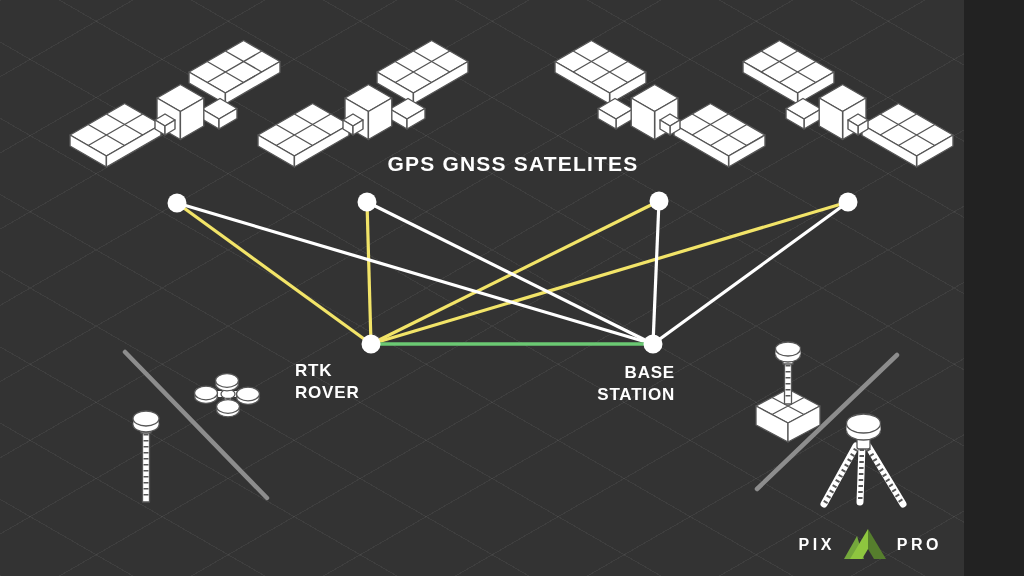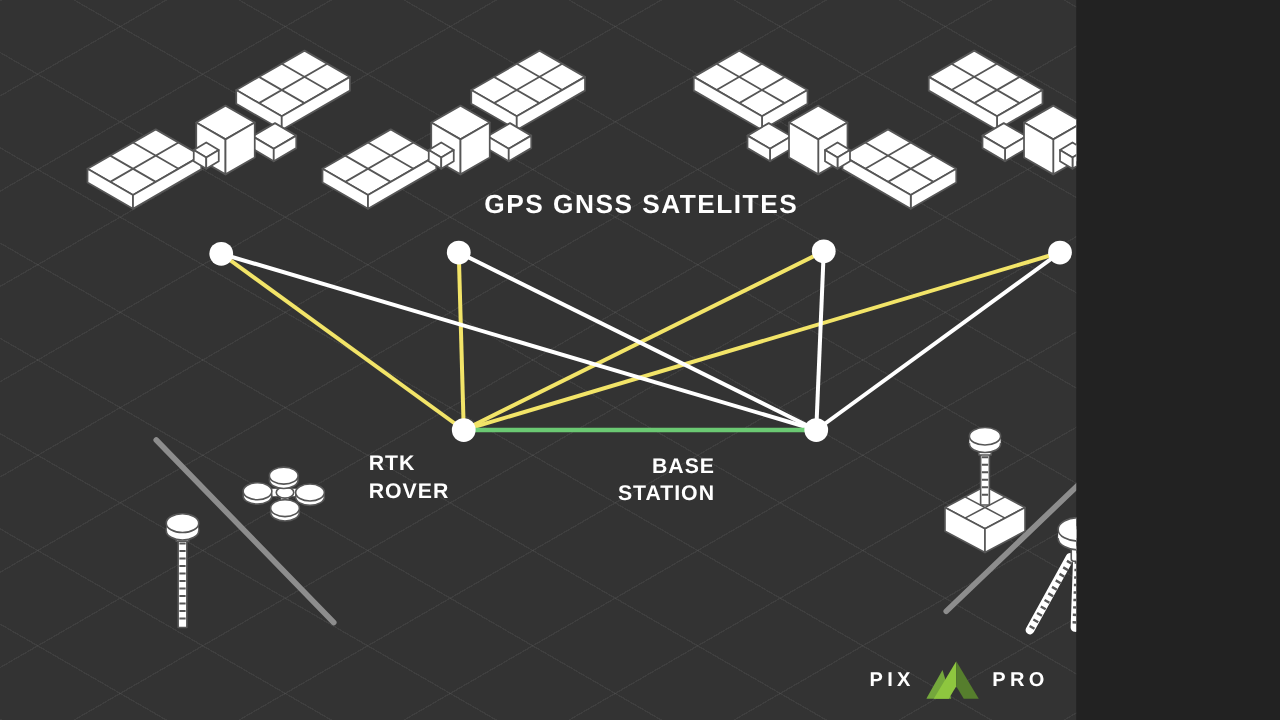--- a/index.html
+++ b/index.html
@@ -1,18 +1,18 @@
 <!DOCTYPE html>
 <html><head>
 <meta charset="utf-8">
 <style>
   html,body{margin:0;padding:0;background:#222;}
   .stage{
     position:relative;
-    width:861px;height:576px;
+    width:964px;height:576px;
     overflow:hidden;
     background-color:#333333;
     background-image:
       repeating-linear-gradient(30deg, rgba(255,255,255,0.055) 0 1px, transparent 1px 66px),
       repeating-linear-gradient(150deg, rgba(255,255,255,0.055) 0 1px, transparent 1px 66px);
     font-family:"Liberation Sans", sans-serif;
     color:#ffffff;
   }
   .art{position:absolute;inset:0;}
   .sat{fill:#ffffff;stroke:#565656;stroke-width:1.4;stroke-linejoin:round;}

